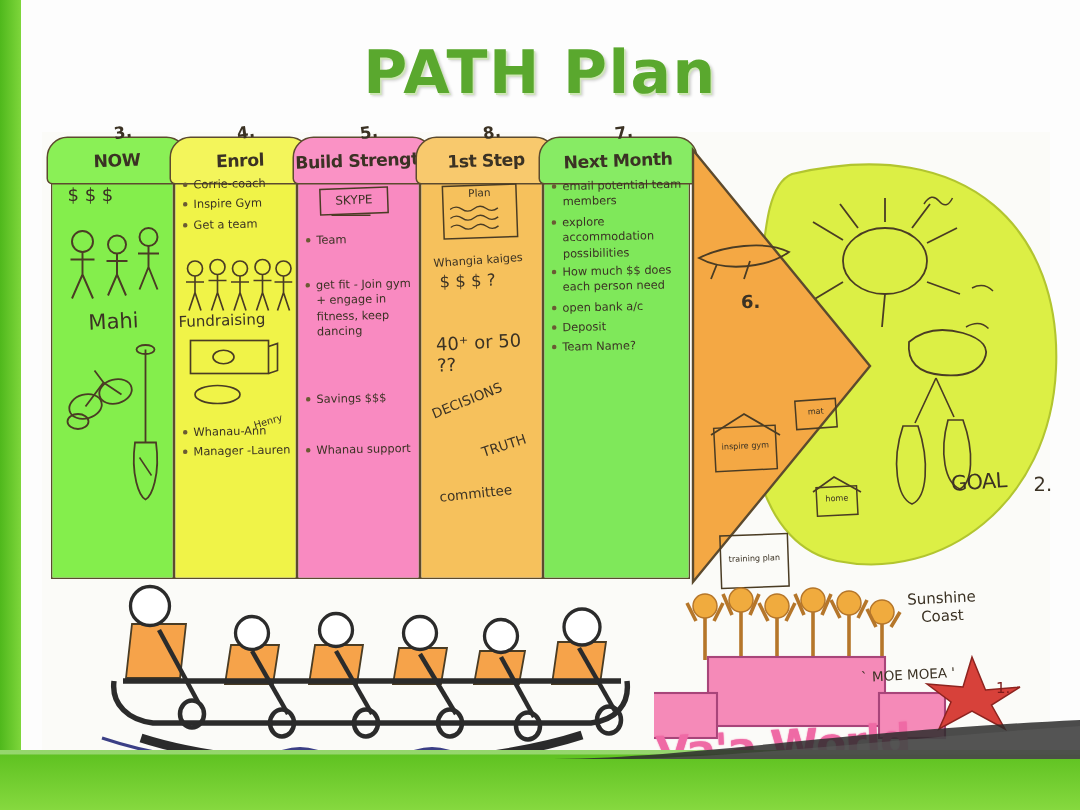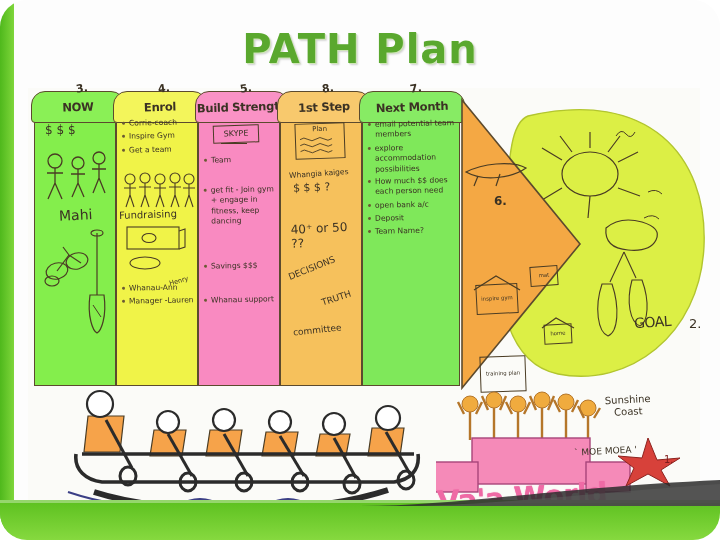--- a/index.html
+++ b/index.html
@@ -3,21 +3,21 @@
 <meta charset="utf-8">
 <style>
   html,body{margin:0;padding:0;}
   body{
     width:720px;height:540px;overflow:hidden;
     font-family:"DejaVu Sans",sans-serif;
     background:#ffffff;position:relative;
   }
   #slide{
     position:absolute;inset:0;width:720px;height:540px;
-    background:#fdfdfd;overflow:hidden;border-radius:27px;
+    background:#fdfdfd;overflow:hidden;
   }
   
   .frame-left{position:absolute;left:0;top:0;width:14px;height:540px;
     background:linear-gradient(90deg,#4fb81c,#7ed63b);z-index:40;}
   .frame-bottom{position:absolute;left:0;bottom:0;width:720px;height:40px;
     background:linear-gradient(180deg,#5cc01f,#86d93f);z-index:40;}
   .frame-bottom:after{content:"";position:absolute;left:0;top:0;width:720px;height:3px;
     background:rgba(255,255,255,.35);}
   .frame-swoosh{position:absolute;right:0;bottom:34px;width:420px;height:26px;z-index:41;}
 

